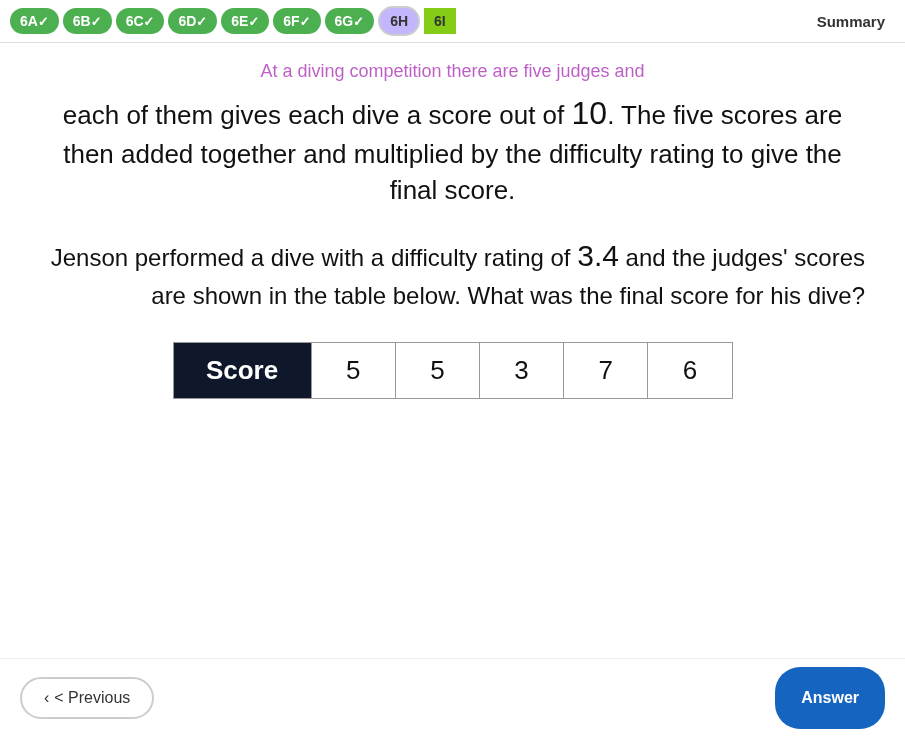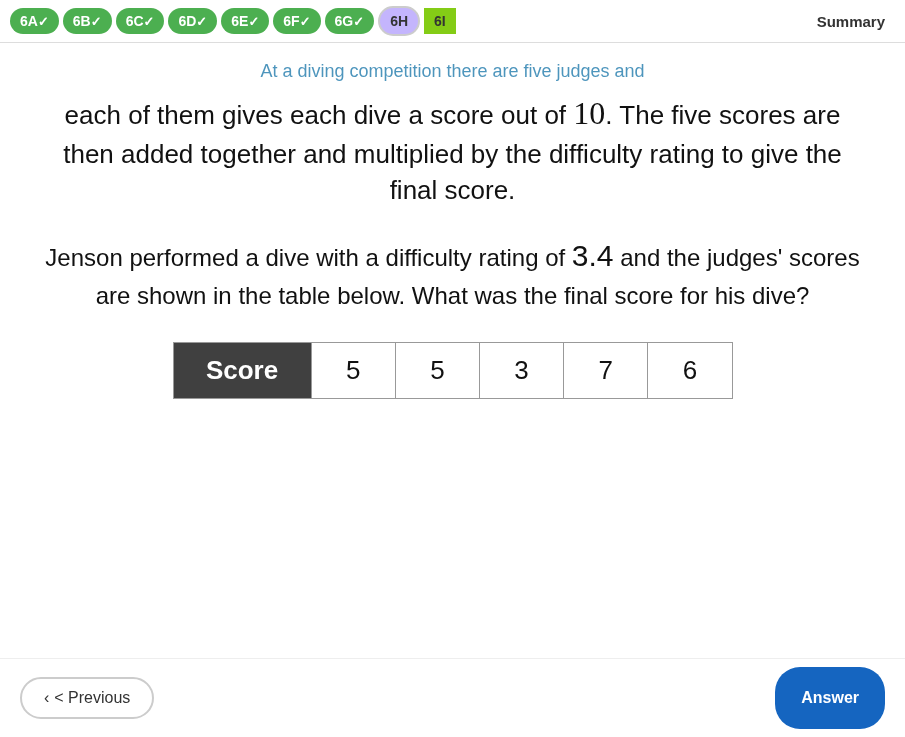--- a/index.html
+++ b/index.html
@@ -59,47 +59,46 @@
     }
 
     
     .main-content {
       padding: 18px 40px 10px 40px;
       text-align: center;
     }
 
     .partial-text {
       font-size: 18px;
-      color: #0369a1;
+      color: #a21caf;
       margin-bottom: 8px;
       opacity: 0.7;
       overflow: hidden;
       height: 22px;
     }
 
     .main-paragraph {
       font-size: 26px;
       line-height: 1.4;
       color: #111;
       margin-bottom: 24px;
       text-align: center;
     }
 
     .main-paragraph .big-10 {
       font-size: 32px;
       font-weight: normal;
-      font-family: Liberation Serif, serif;
     }
 
     .second-paragraph {
       font-size: 24px;
       line-height: 1.5;
       color: #111;
       margin-bottom: 28px;
-      text-align: center;
+      text-align: right;
     }
 
     .second-paragraph .big-34 {
       font-size: 30px;
       font-weight: normal;
     }
 
     
     .table-container {
       display: flex;
@@ -122,21 +121,21 @@
 
     .label-judge {
       background: #4caf50;
       color: #fff;
       font-weight: bold;
       font-size: 26px;
       padding: 12px 22px;
     }
 
     .label-score {
-      background: #404040;
+      background: #0f172a;
       color: #fff;
       font-weight: bold;
       font-size: 26px;
       padding: 12px 22px;
     }
 
     
     .bottom-bar {
       display: flex;
       align-items: center;

